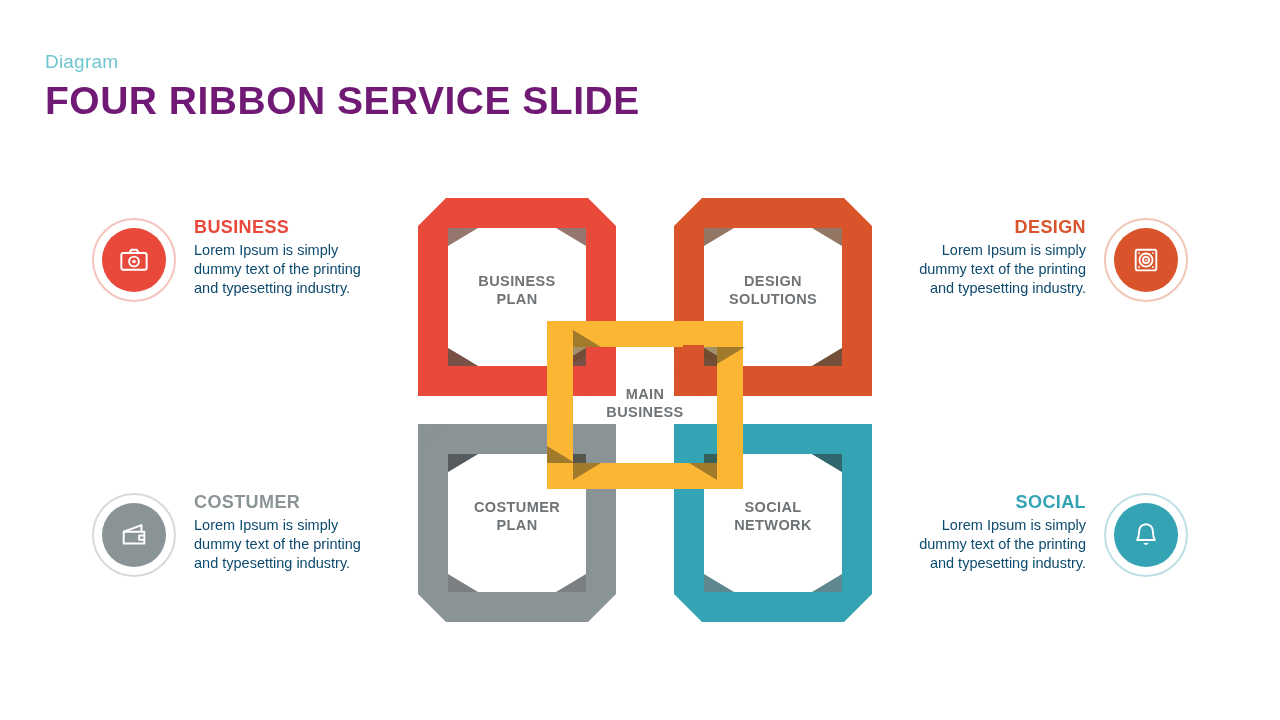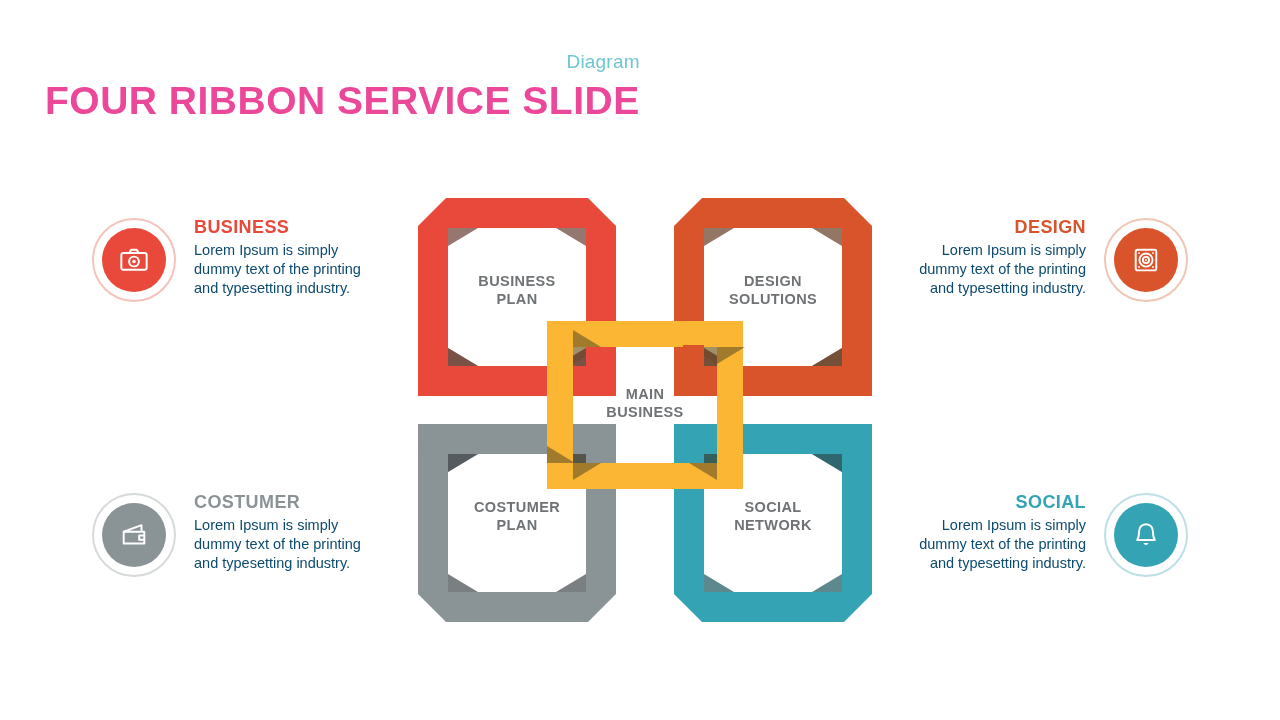--- a/index.html
+++ b/index.html
@@ -4,23 +4,23 @@
 <style>
   html,body{margin:0;padding:0;}
   body{
     width:1280px;height:720px;
     background:#ffffff;
     font-family:"Liberation Sans", sans-serif;
     overflow:hidden;
     position:relative;
   }
   
-  #header{position:absolute;left:45px;top:52px;text-align:right;}
+  #header{position:absolute;left:45px;top:52px;}
   #kicker{font-size:19px;color:#6ec6cf;letter-spacing:.2px;line-height:1;}
-  #title{font-size:39px;font-weight:bold;color:#ec4899;letter-spacing:.5px;
+  #title{font-size:39px;font-weight:bold;color:#701a75;letter-spacing:.5px;
          line-height:1.05;margin-top:10px;white-space:nowrap;}
 
   
   .info{position:absolute;display:flex;align-items:flex-start;}
   .info.left{left:92px;}
   .info.right{right:92px;}
   .info-tl{top:218px;}
   .info-bl{top:493px;}
   .info-tr{top:218px;}
   .info-br{top:493px;}

